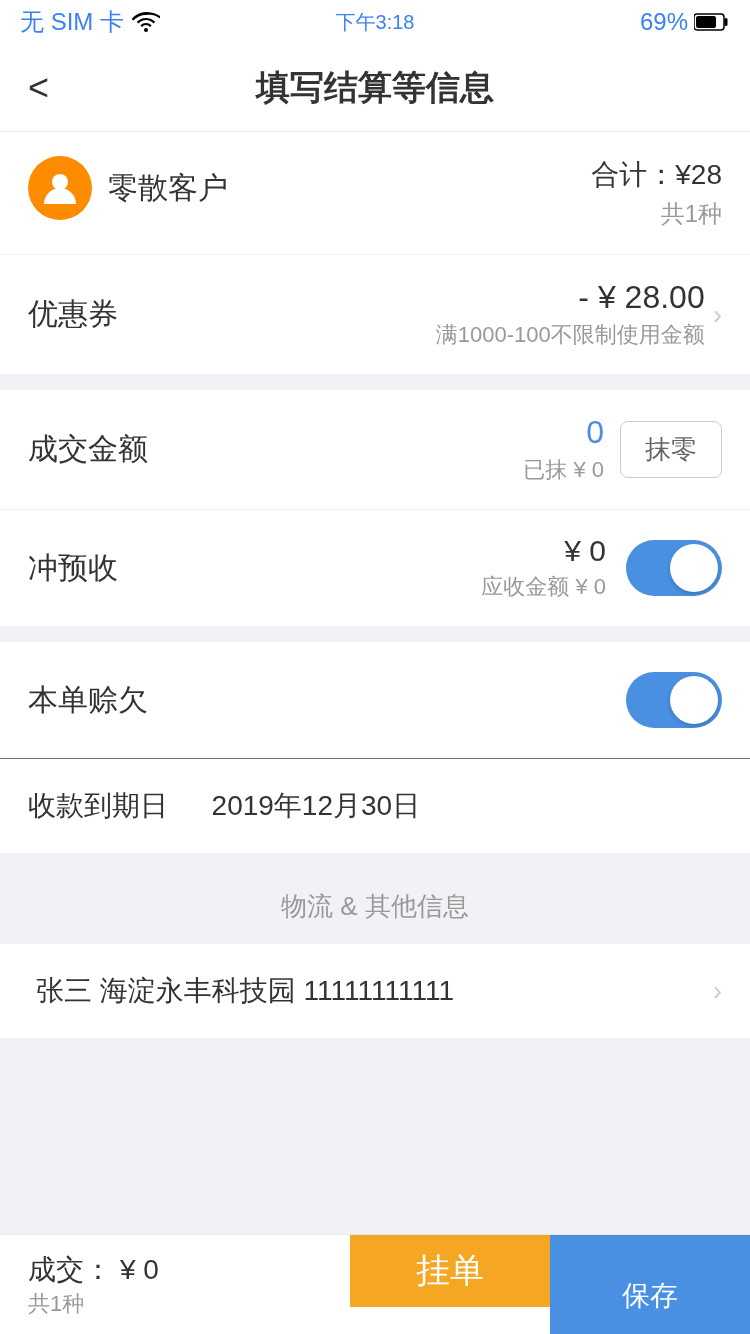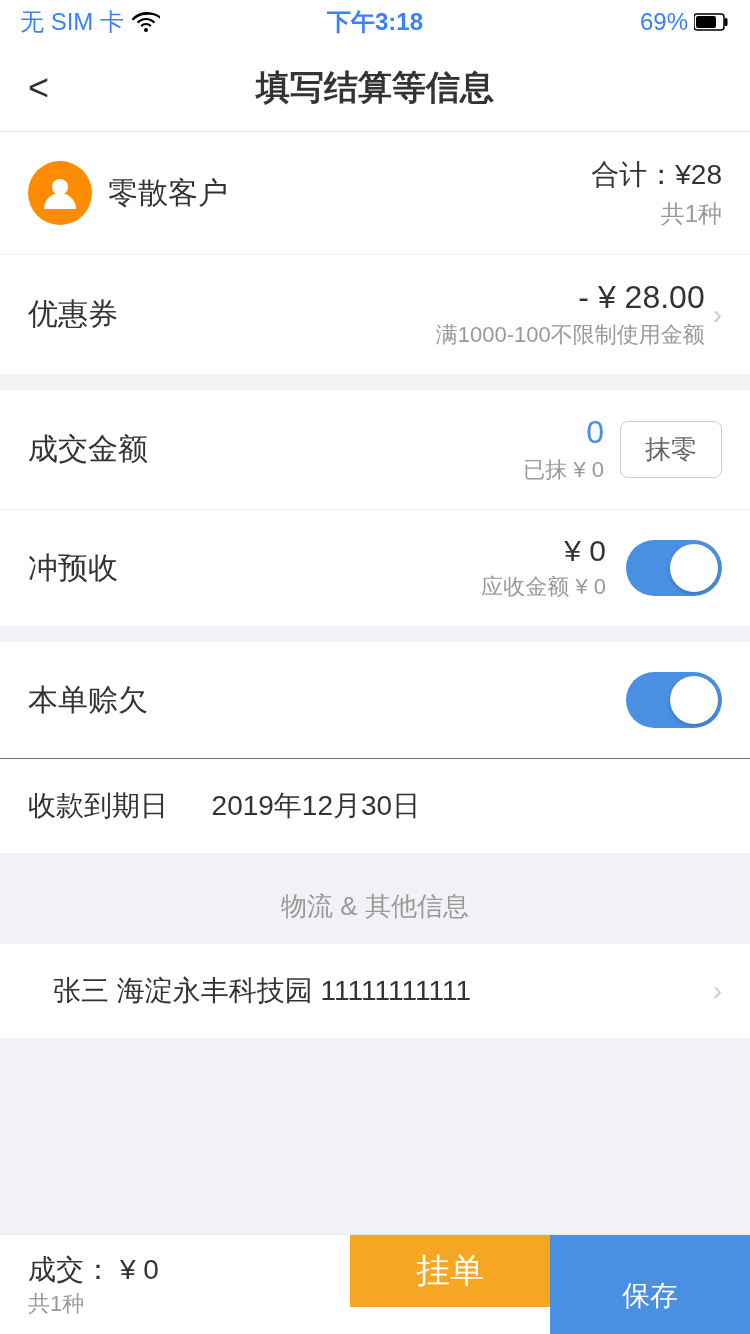--- a/index.html
+++ b/index.html
@@ -20,21 +20,21 @@
       height: 44px;
       background: #fff;
       display: flex;
       align-items: center;
       justify-content: space-between;
       padding: 0 20px;
       font-size: 24px;
       color: #3b82f6;
     }
     .status-left { display: flex; align-items: center; gap: 8px; }
-    .status-center { font-size: 24px; font-weight: 700; position: absolute; left: 50%; transform: translateX(-50%); }
+    .status-center { font-size: 20px; font-weight: 400; position: absolute; left: 50%; transform: translateX(-50%); }
     .status-right { display: flex; align-items: center; gap: 6px; font-size: 24px; }
 
     
     .nav-bar {
       width: 750px;
       height: 88px;
       background: #fff;
       display: flex;
       align-items: center;
       justify-content: center;
@@ -57,21 +57,21 @@
     
     .section {
       background: #fff;
       margin-bottom: 16px;
     }
 
     
     .customer-row {
       padding: 24px 28px;
       display: flex;
-      align-items: center;
+      align-items: flex-start;
       justify-content: space-between;
     }
     .customer-left { display: flex; align-items: center; gap: 16px; }
     .avatar {
       width: 64px;
       height: 64px;
       border-radius: 50%;
       background: #ff8c00;
       display: flex;
       align-items: center;
@@ -185,21 +185,21 @@
 
     
     .address-row {
       background: #fff;
       padding: 28px 28px;
       display: flex;
       align-items: center;
       justify-content: space-between;
     }
     .address-label { font-size: 30px; color: #333; min-width: 100px; }
-    .address-value { font-size: 28px; color: #333; flex: 1; margin-left: 25px; }
+    .address-value { font-size: 28px; color: #333; flex: 1; margin-left: 8px; }
     .address-chevron { font-size: 28px; color: #ccc; }
 
     
     .bottom-bar {
       position: fixed;
       bottom: 0;
       width: 750px;
       height: 100px;
       display: flex;
       background: #fff;

